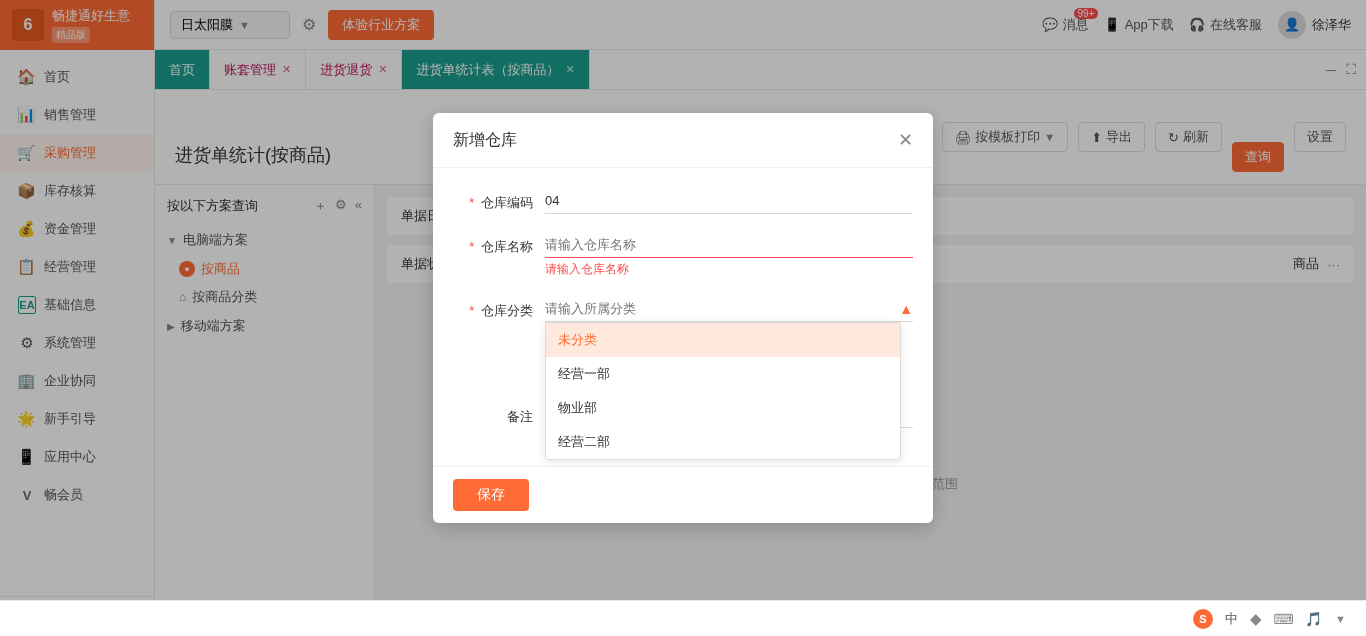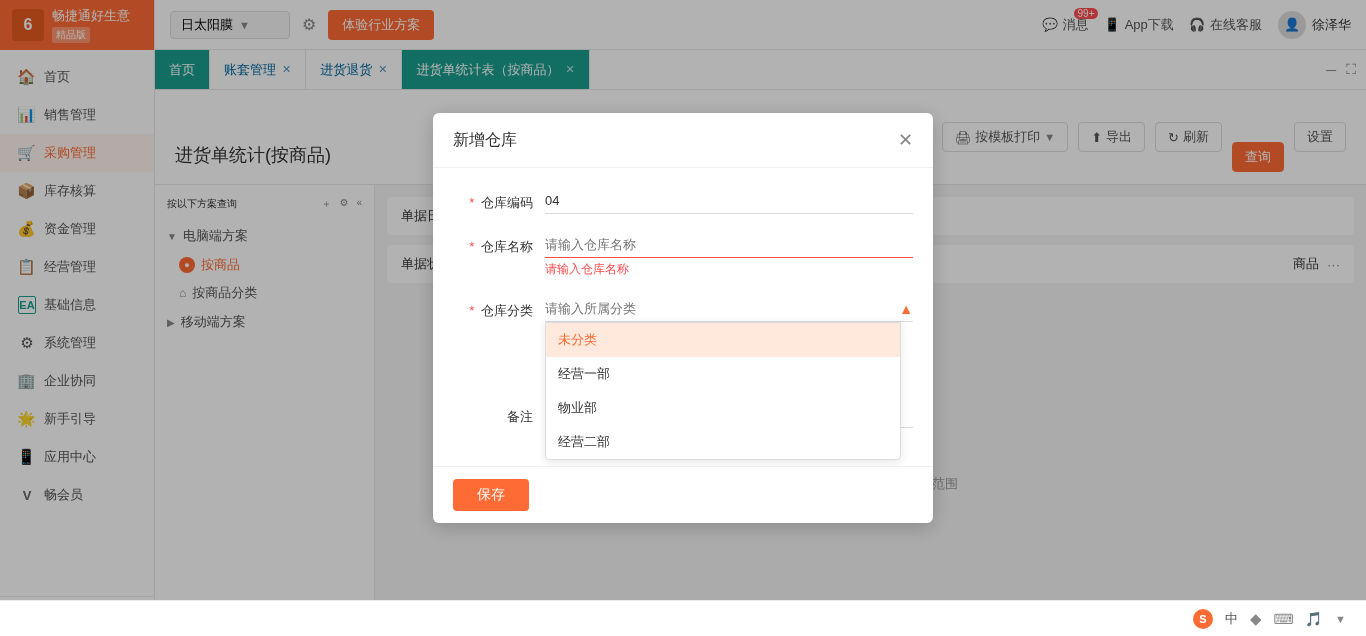--- a/index.html
+++ b/index.html
@@ -62,21 +62,21 @@
 
     
     .tab-bar {
       position: fixed; left: 155px; top: 50px; right: 0; height: 40px;
       background: #fff; border-bottom: 1px solid #e8e8e8; z-index: 9;
       display: flex; align-items: stretch;
     }
     .tab-item {
       display: flex; align-items: center; padding: 0 14px; gap: 6px;
       border-right: 1px solid #e8e8e8; cursor: pointer; font-size: 13px;
-      color: #0369a1; white-space: nowrap;
+      color: #be185d; white-space: nowrap;
     }
     .tab-item.active {
       background: #1a9e8f; color: white;
     }
     .tab-home { background: #1a9e8f; color: white; }
     .tab-close { font-size: 11px; opacity: 0.7; }
     .tab-right { margin-left: auto; display: flex; align-items: center; padding: 0 10px; gap: 10px; }
     .tab-ctrl { font-size: 14px; color: #888; cursor: pointer; }
 
     
@@ -98,21 +98,21 @@
 
     .content-body { display: flex; height: calc(100% - 50px); }
 
     
     .left-panel {
       width: 220px; background: #fff; border-right: 1px solid #e8e8e8;
       padding: 12px 0; flex-shrink: 0;
     }
     .panel-header {
       display: flex; align-items: center; justify-content: space-between;
-      padding: 0 12px 10px; color: #333; font-size: 10px;
+      padding: 0 12px 10px; color: #333; font-size: 13px;
     }
     .panel-title { font-weight: 500; }
     .panel-icons { display: flex; gap: 8px; color: #888; }
     .tree-item {
       display: flex; align-items: center; padding: 6px 12px; cursor: pointer;
       color: #555; font-size: 13px; gap: 6px;
     }
     .tree-item.active { color: #ff6b35; }
     .tree-expand { font-size: 10px; color: #888; }
     .tree-sub { padding-left: 24px; }

